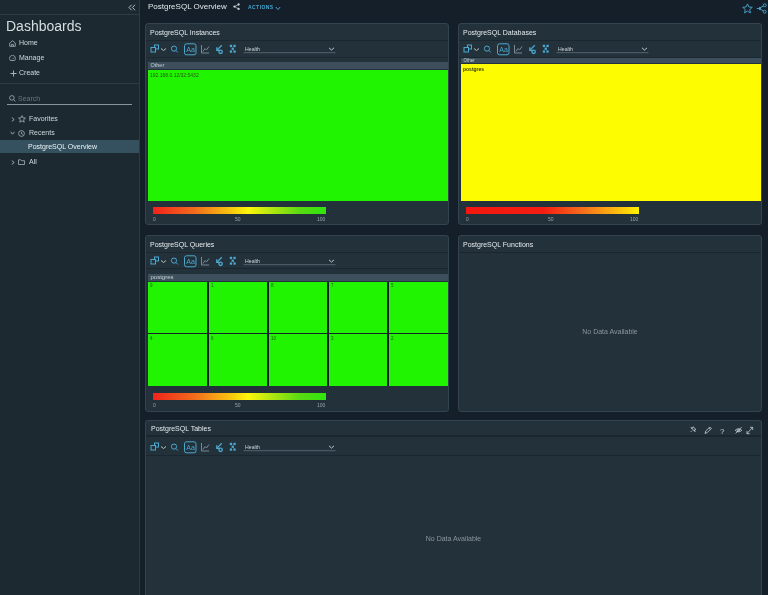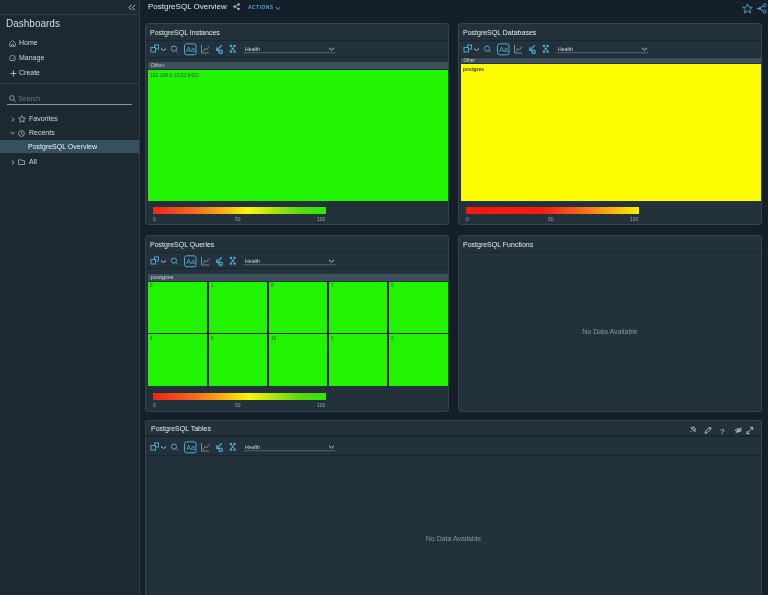--- a/index.html
+++ b/index.html
@@ -56,21 +56,21 @@
 <div id="app">
 
 <div class="abs" style="left:0;top:0;width:140px;height:595px;background:#1d2931;border-right:1px solid #2e3c45">
   <svg class="abs" style="left:128px;top:4px" width="8" height="7" viewBox="0 0 8 7">
     <g stroke="#b5c1c6" fill="none" stroke-width="1">
       <polyline points="3.6,0.8 1,3.5 3.6,6.2"></polyline>
       <polyline points="7,0.8 4.4,3.5 7,6.2"></polyline>
     </g>
   </svg>
   <div class="abs" style="left:0;top:14px;width:139px;height:1px;background:#2e3c45"></div>
-  <div class="abs t" style="left:6px;top:18px;font-size:10px;color:#d4dde0">Dashboards</div>
+  <div class="abs t" style="left:6px;top:18px;font-size:14px;color:#d4dde0">Dashboards</div>
 
   <svg class="abs" style="left:9px;top:40px" width="7" height="7" viewBox="0 0 7 7">
     <path d="M0.7,3.1 L3.5,0.7 L6.3,3.1 V6.3 H0.7 Z M2.6,6.3 V4.4 H4.4 V6.3" stroke="#a7b4ba" fill="none" stroke-width="0.8"></path>
   </svg>
   <div class="sbtxt" style="left:18.5px;top:39px">Home</div>
 
   <svg class="abs" style="left:9px;top:54.5px" width="7" height="7" viewBox="0 0 7 7">
     <path d="M1.4,5.5 A3 3 0 1 1 5.6,5.5 Z" stroke="#a7b4ba" fill="none" stroke-width="0.8"></path>
     <line x1="3.5" y1="4.2" x2="5" y2="2.7" stroke="#a7b4ba" stroke-width="0.8"></line>
   </svg>

